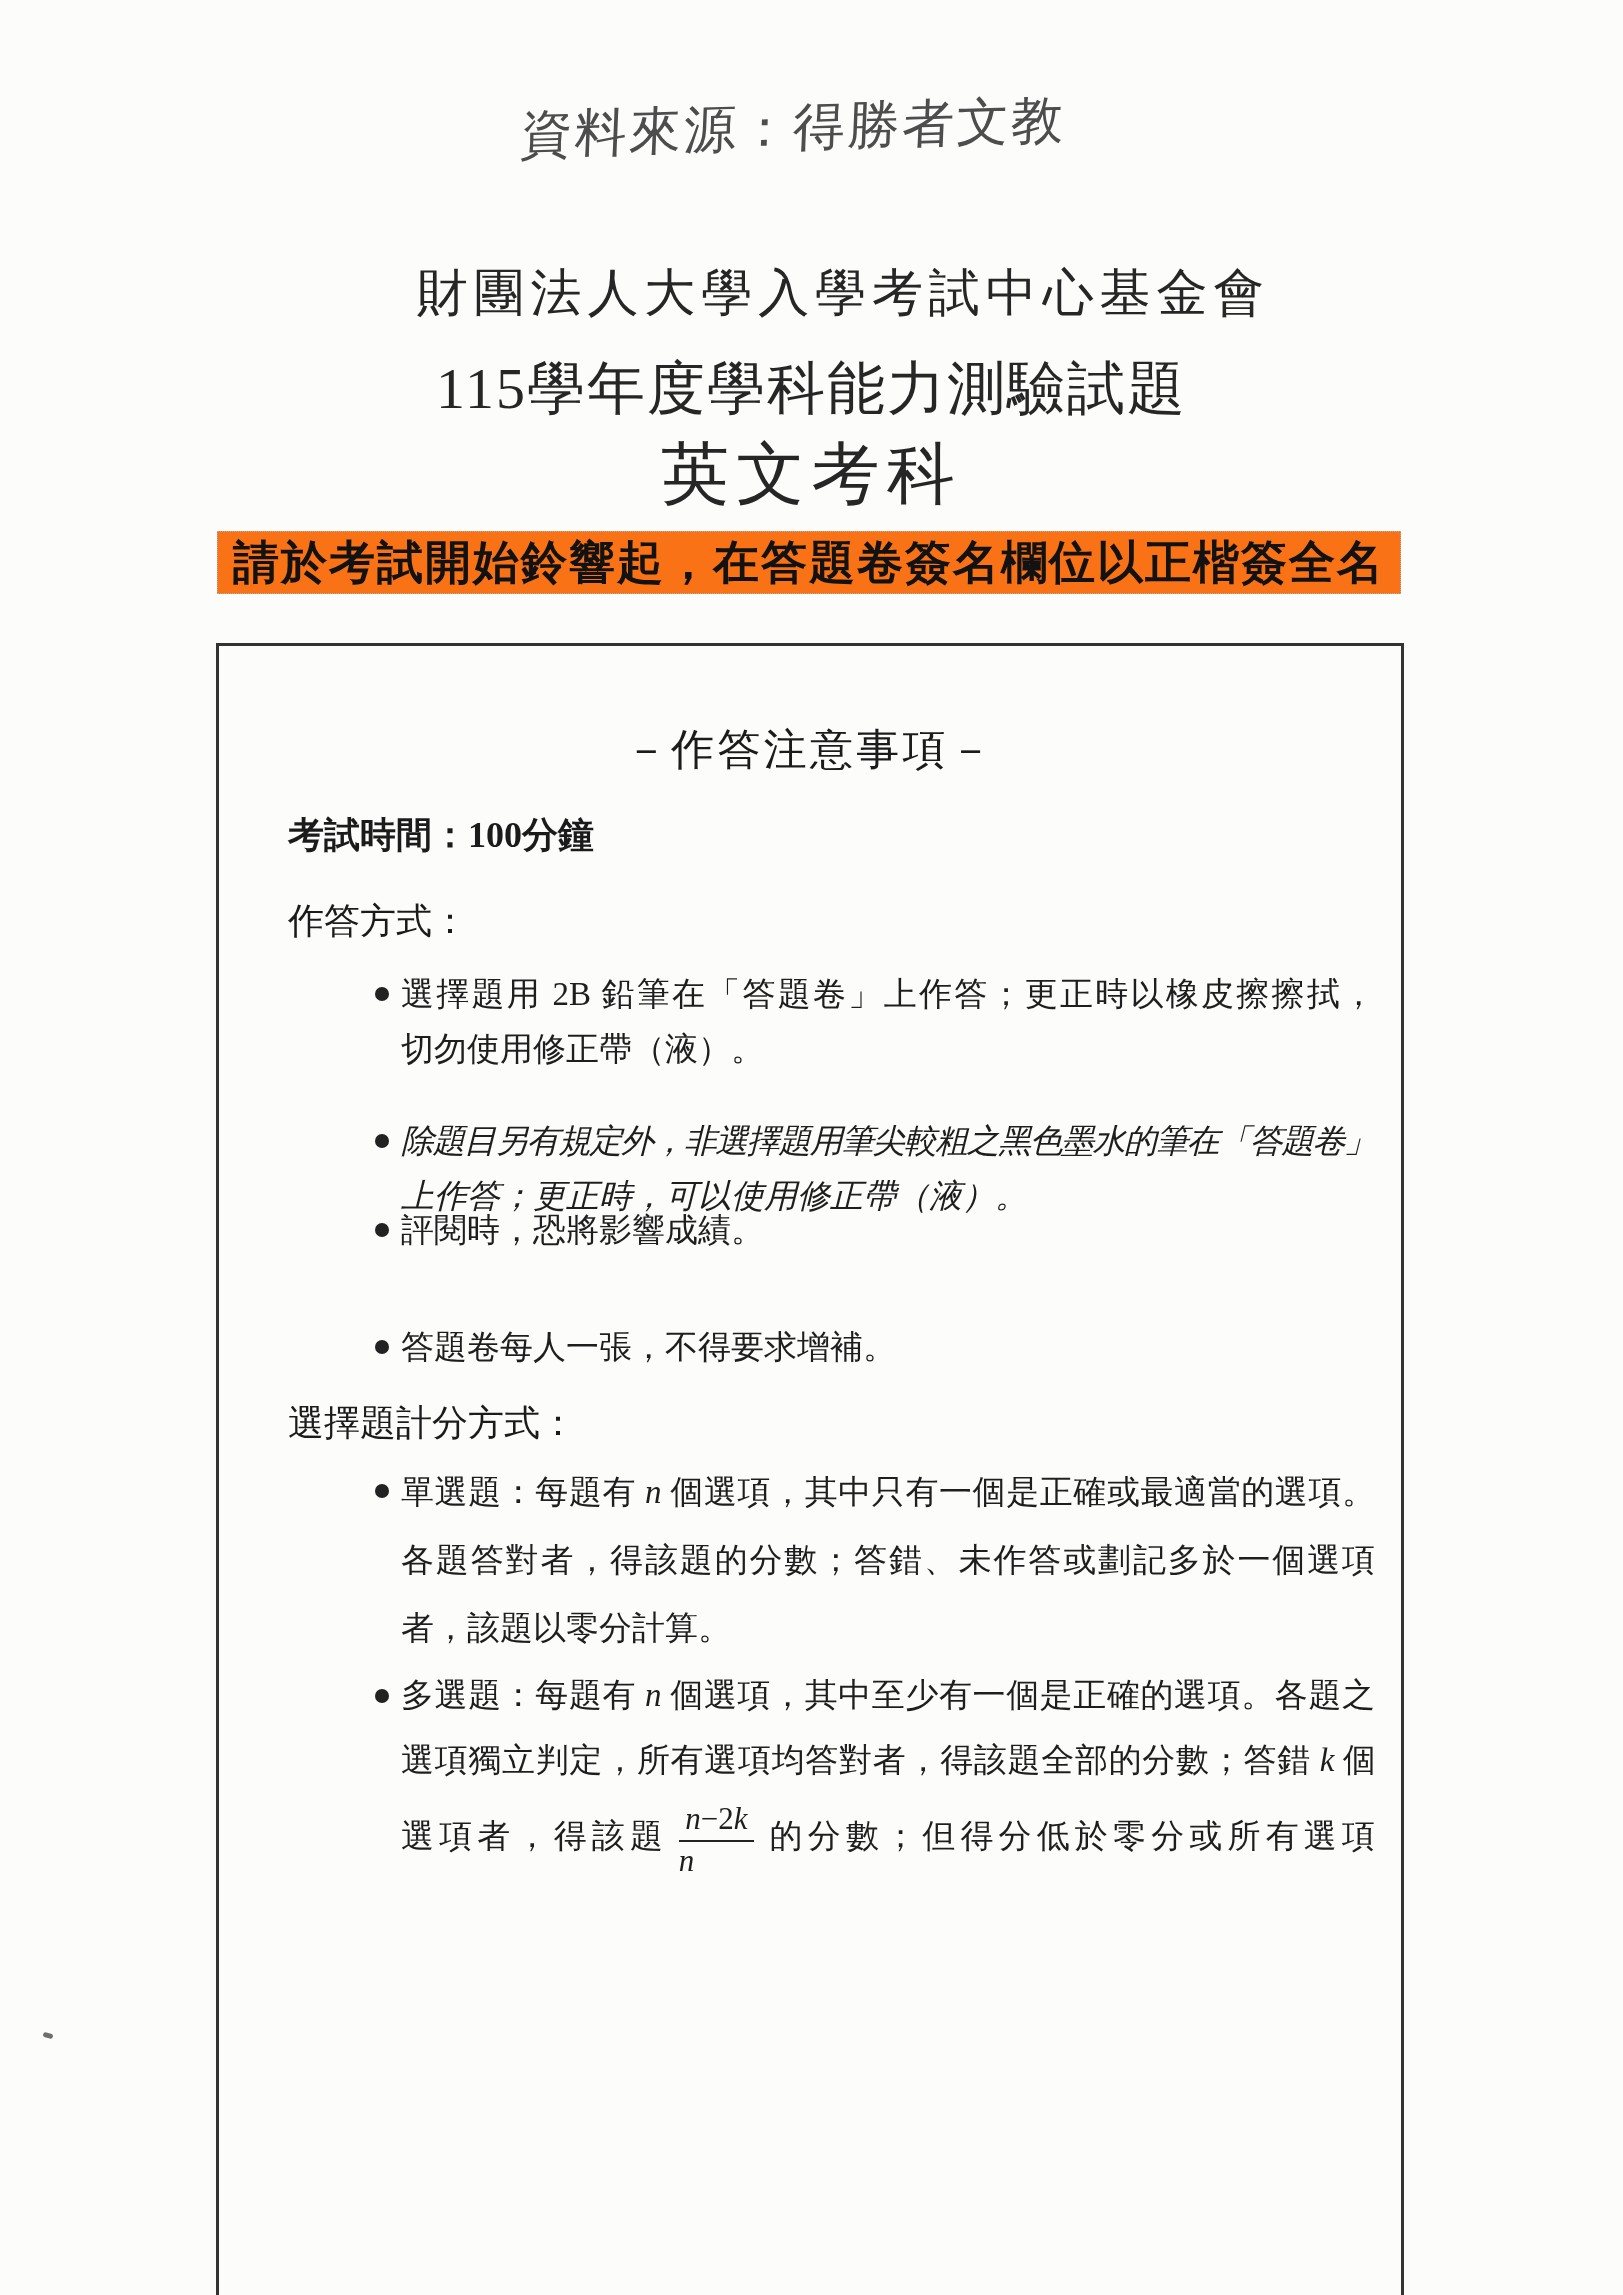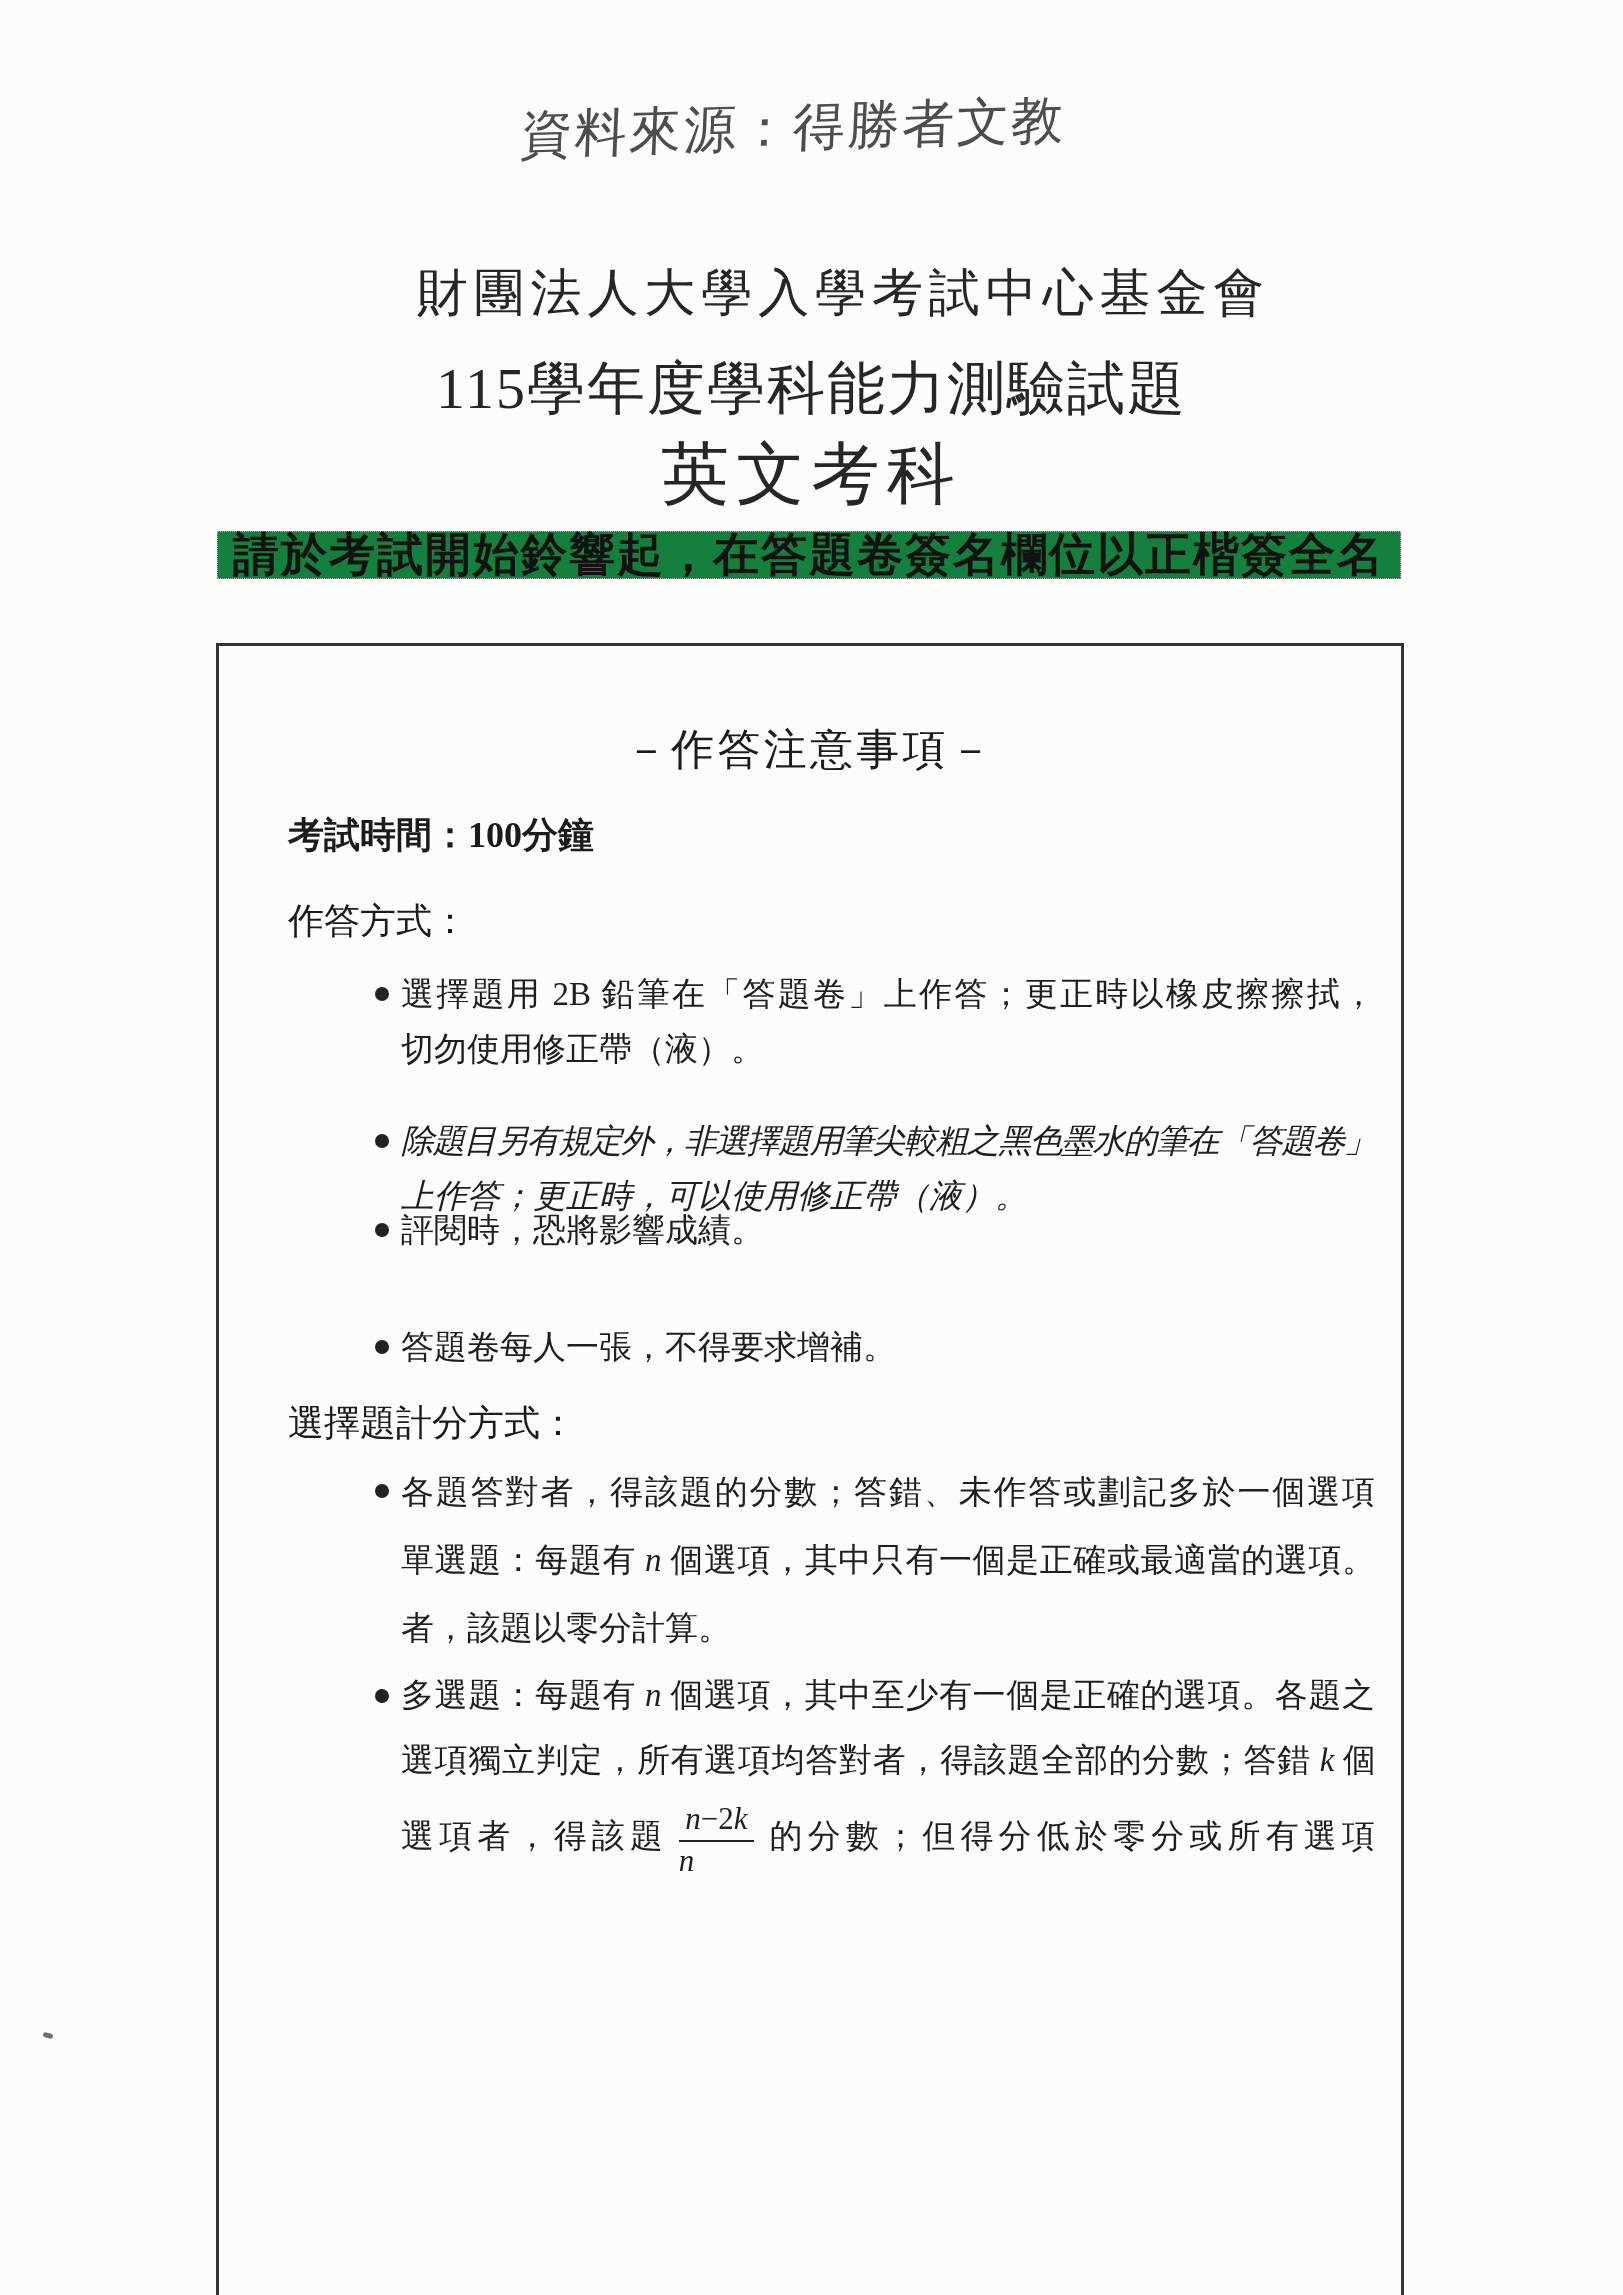--- a/index.html
+++ b/index.html
@@ -19,23 +19,23 @@
     transform:rotate(-1.6deg) skewX(-4deg);
     font-family:"DejaVu Sans",sans-serif;
   }
   
   .title{position:absolute;left:0;width:100%;text-align:center;color:#262626;white-space:nowrap;}
   .title-org{top:259px;font-size:51px;letter-spacing:5.9px;margin-left:32px;}
   .title-exam{top:350px;font-size:58px;letter-spacing:2px;}
   .title-subject{top:429px;font-size:68px;letter-spacing:7.2px;}
   
   .banner{
-    position:absolute;left:217px;top:531px;width:1184px;height:48px;
+    position:absolute;left:217px;top:531px;width:1184px;height:63px;
     box-sizing:border-box;
-    background:#15803d;
+    background:#f97316;
     border:1.3px dotted #aeaeae;
     display:flex;align-items:center;justify-content:center;
     font-size:46px;font-weight:bold;letter-spacing:2px;color:#121212;
     white-space:nowrap;
   }
   
   .notice-box{
     position:absolute;left:216px;top:643px;width:1188px;height:1753px;
     box-sizing:border-box;
     border:3.9px solid #333;
@@ -126,22 +126,22 @@
 
     <div class="bullet b4 lh84">
       <span class="dot dot-g1"></span>
       <div class="line">答題卷每人一張，不得要求增補。</div>
     </div>
 
     <div class="nb-heading h-scoring">選擇題計分方式：</div>
 
     <div class="bullet s1 lh104">
       <span class="dot dot-g2"></span>
+      <div class="line just"><span>單選題：每題有 </span><span class="var">n</span><span> 個選項，其中只有一個是正確或最適當的選項。</span></div>
       <div class="line just">各題答對者，得該題的分數；答錯、未作答或劃記多於一個選項</div>
-      <div class="line just"><span>單選題：每題有 </span><span class="var">n</span><span> 個選項，其中只有一個是正確或最適當的選項。</span></div>
       <div class="line">者，該題以零分計算。</div>
     </div>
 
     <div class="bullet s2">
       <span class="dot dot-g2"></span>
       <div class="line just lh100"><span>多選題：每題有 </span><span class="var">n</span><span> 個選項，其中至少有一個是正確的選項。各題之</span></div>
       <div class="line just lh100 tight1"><span>選項獨立判定，所有選項均答對者，得該題全部的分數；答錯 </span><span class="var">k</span><span> 個</span></div>
       <div class="line just frac-line"><span>選項者，得該題</span><span class="fraction"><span class="frac-num"><span class="var">n</span><span>−2</span><span class="var">k</span></span><span class="frac-den var">n</span></span><span>的分數；但得分低於零分或所有選項</span></div>
     </div>
 

